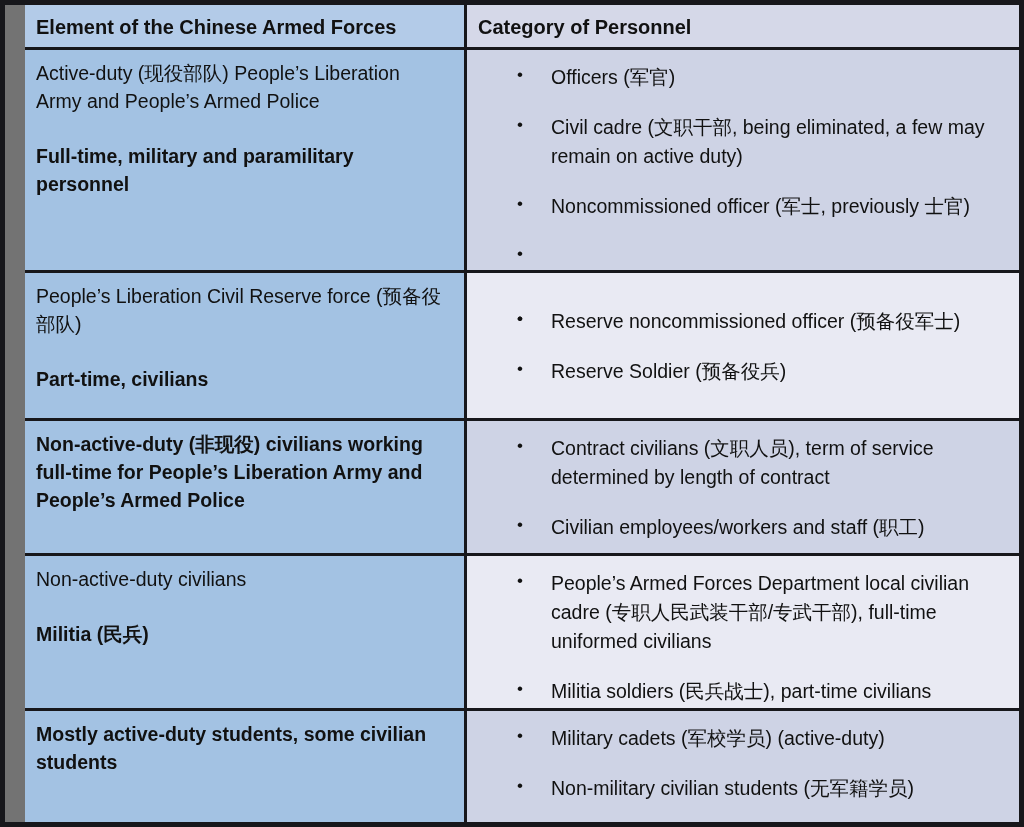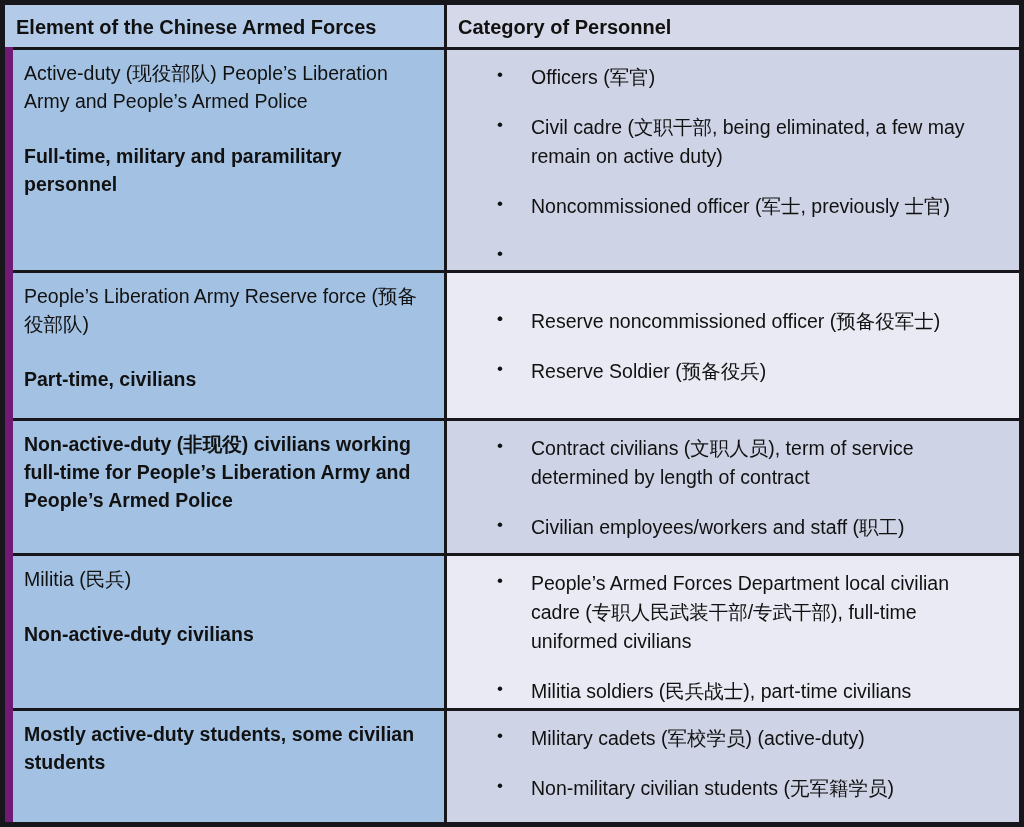--- a/index.html
+++ b/index.html
@@ -14,31 +14,32 @@
   }
   *{box-sizing:border-box;margin:0;padding:0;}
   html,body{background:#ffffff;}
   body{font-family:"Liberation Sans","DejaVu Sans",sans-serif;color:var(--text);}
   .table{
     width:1024px;height:827px;
     display:grid;
     grid-template-columns:439px 1fr;
     grid-template-rows:42px 223px 148px 135px 155px 1fr;
     border:5px solid var(--border);
-    background:#701a75;
+    background:#737373;
+    padding-left:20px;
   }
   .cell{border-top:3px solid var(--border);overflow:hidden;}
   .th{border-top:none;display:flex;align-items:center;
       font-weight:bold;font-size:20px;padding:2px 10px 0 11px;}
   .th-left{background:var(--header-left-bg);}
   .th-right{background:var(--header-right-bg);border-left:3px solid var(--border);text-align:center;}
   .left-cell{
     background:var(--left-bg);
     padding:9px 16px 0 11px;
-    font-size:19.5px;line-height:28px;margin-left:8px;
+    font-size:19.5px;line-height:28px;
   }
   .left-cell p{margin:0 0 27px 0;}
   .left-cell p:last-child{margin-bottom:0;font-weight:bold;}
   .right-cell{border-left:3px solid var(--border);padding:13px 18px 0 0;}
   .right-cell.band-dark{background:var(--band-dark);}
   .right-cell.band-light{background:var(--band-light);}
   .bullets{list-style:none;margin:0;padding:0 0 0 48px;
     font-size:19.5px;line-height:29px;}
   .bullet-item{position:relative;padding-left:36px;margin-bottom:21px;}
   .bullet-item:last-child{margin-bottom:0;}
@@ -57,42 +58,42 @@
     </div>
     <div class="cell right-cell band-dark">
       <ul class="bullets">
         <li class="bullet-item"><span class="marker">•</span><span class="btext">Officers (军官)</span></li>
         <li class="bullet-item"><span class="marker">•</span><span class="btext">Civil cadre (文职干部, being eliminated, a few may remain on active duty)</span></li>
         <li class="bullet-item"><span class="marker">•</span><span class="btext">Noncommissioned officer (军士, previously 士官)</span></li>
         <li class="bullet-item"><span class="marker">•</span></li>
       </ul>
     </div>
     <div class="cell left-cell">
-      <p class="para">People’s Liberation Army Reserve force (预备役部队)</p>
+      <p class="para">People’s Liberation Civil Reserve force (预备役部队)</p>
       <p class="para">Part-time, civilians</p>
     </div>
     <div class="cell right-cell band-light">
       <ul class="bullets">
         <li class="bullet-item"><span class="marker">•</span></li>
         <li class="bullet-item"><span class="marker">•</span><span class="btext">Reserve noncommissioned officer (预备役军士)</span></li>
         <li class="bullet-item"><span class="marker">•</span><span class="btext">Reserve Soldier (预备役兵)</span></li>
       </ul>
     </div>
     <div class="cell left-cell">
       <p class="para">Non-active-duty (非现役) civilians working full-time for People’s Liberation Army and People’s Armed Police</p>
     </div>
     <div class="cell right-cell band-dark">
       <ul class="bullets">
         <li class="bullet-item"><span class="marker">•</span><span class="btext">Contract civilians (文职人员), term of service determined by length of contract</span></li>
         <li class="bullet-item"><span class="marker">•</span><span class="btext">Civilian employees/workers and staff (职工)</span></li>
       </ul>
     </div>
     <div class="cell left-cell">
+      <p class="para">Non-active-duty civilians</p>
       <p class="para">Militia (民兵)</p>
-      <p class="para">Non-active-duty civilians</p>
     </div>
     <div class="cell right-cell band-light">
       <ul class="bullets">
         <li class="bullet-item"><span class="marker">•</span><span class="btext">People’s Armed Forces Department local civilian cadre (专职人民武装干部/专武干部), full-time uniformed civilians</span></li>
         <li class="bullet-item"><span class="marker">•</span><span class="btext">Militia soldiers (民兵战士), part-time civilians</span></li>
       </ul>
     </div>
     <div class="cell left-cell">
       <p class="para">Mostly active-duty students, some civilian students</p>
     </div>

